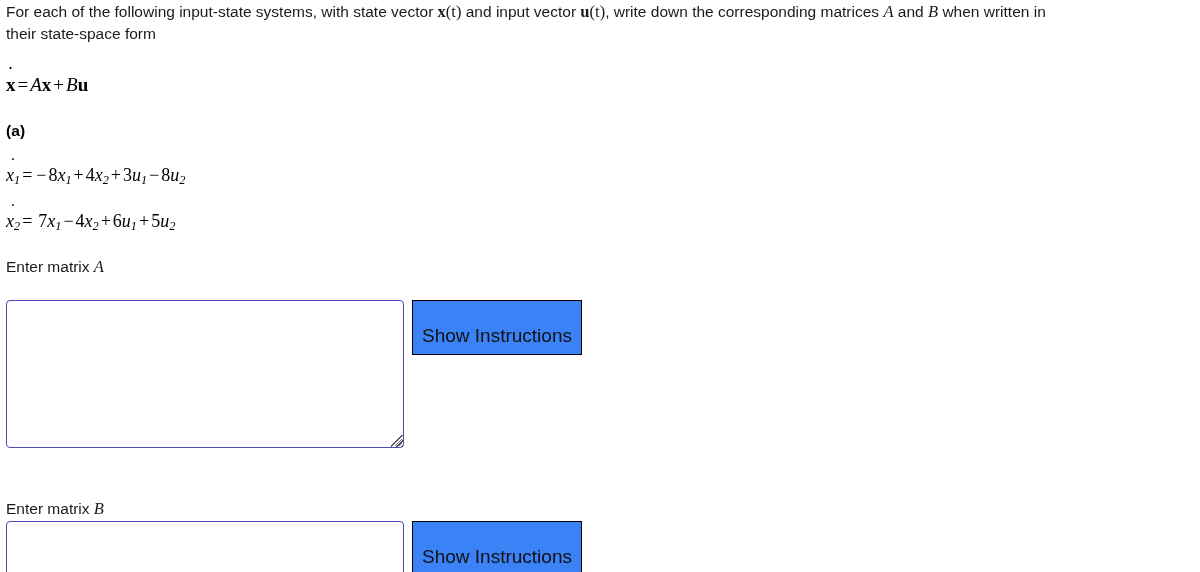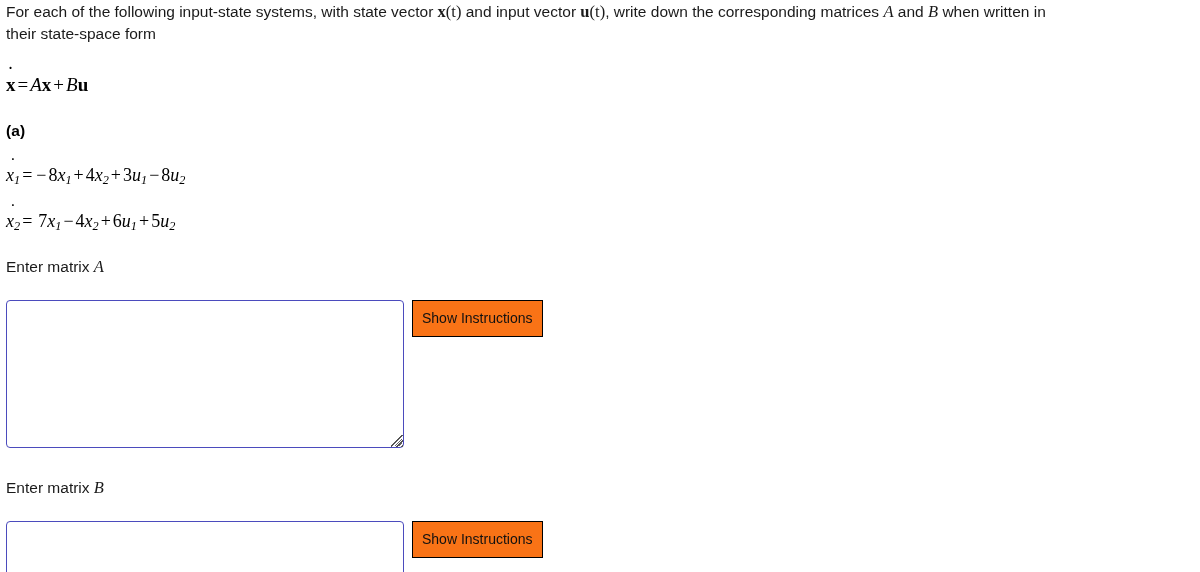--- a/index.html
+++ b/index.html
@@ -113,21 +113,21 @@
   }
   
   .enter-label {
     position: absolute;
     left: 6px;
     font-size: 15.5px;
     color: #1a1a1a;
     white-space: nowrap;
   }
   #label-a { top: 257px; text-align: center; }
-  #label-b { top: 478px; }
+  #label-b { top: 499px; }
 
   
   .answer-row {
     position: absolute;
     left: 6px;
   }
   #row-a { top: 300px; }
   #row-b { top: 521px; }
 
   .matrix-textarea {
@@ -160,26 +160,26 @@
       linear-gradient(135deg, transparent 0 90%, #555 90% 100%, transparent 100%);
   }
   #grip-a { left: 385px; top: 135px; }
 
   .show-instructions {
     position: absolute;
     left: 406px;
     top: 0px;
     box-sizing: border-box;
     border: 1px solid #000000;
-    background: #f97316;
+    background: #3b82f6;
     color: #111111;
     font-family: "Liberation Sans", sans-serif;
-    font-size: 14px;
+    font-size: 19px;
     line-height: 16px;
-    padding: 9px 9px 10px 9px;
+    padding: 27px 9px 10px 9px;
     border-radius: 0;
     white-space: nowrap;
     cursor: pointer;
   }
 </style>
 </head>
 <body>
 
 <div class="page">
 

